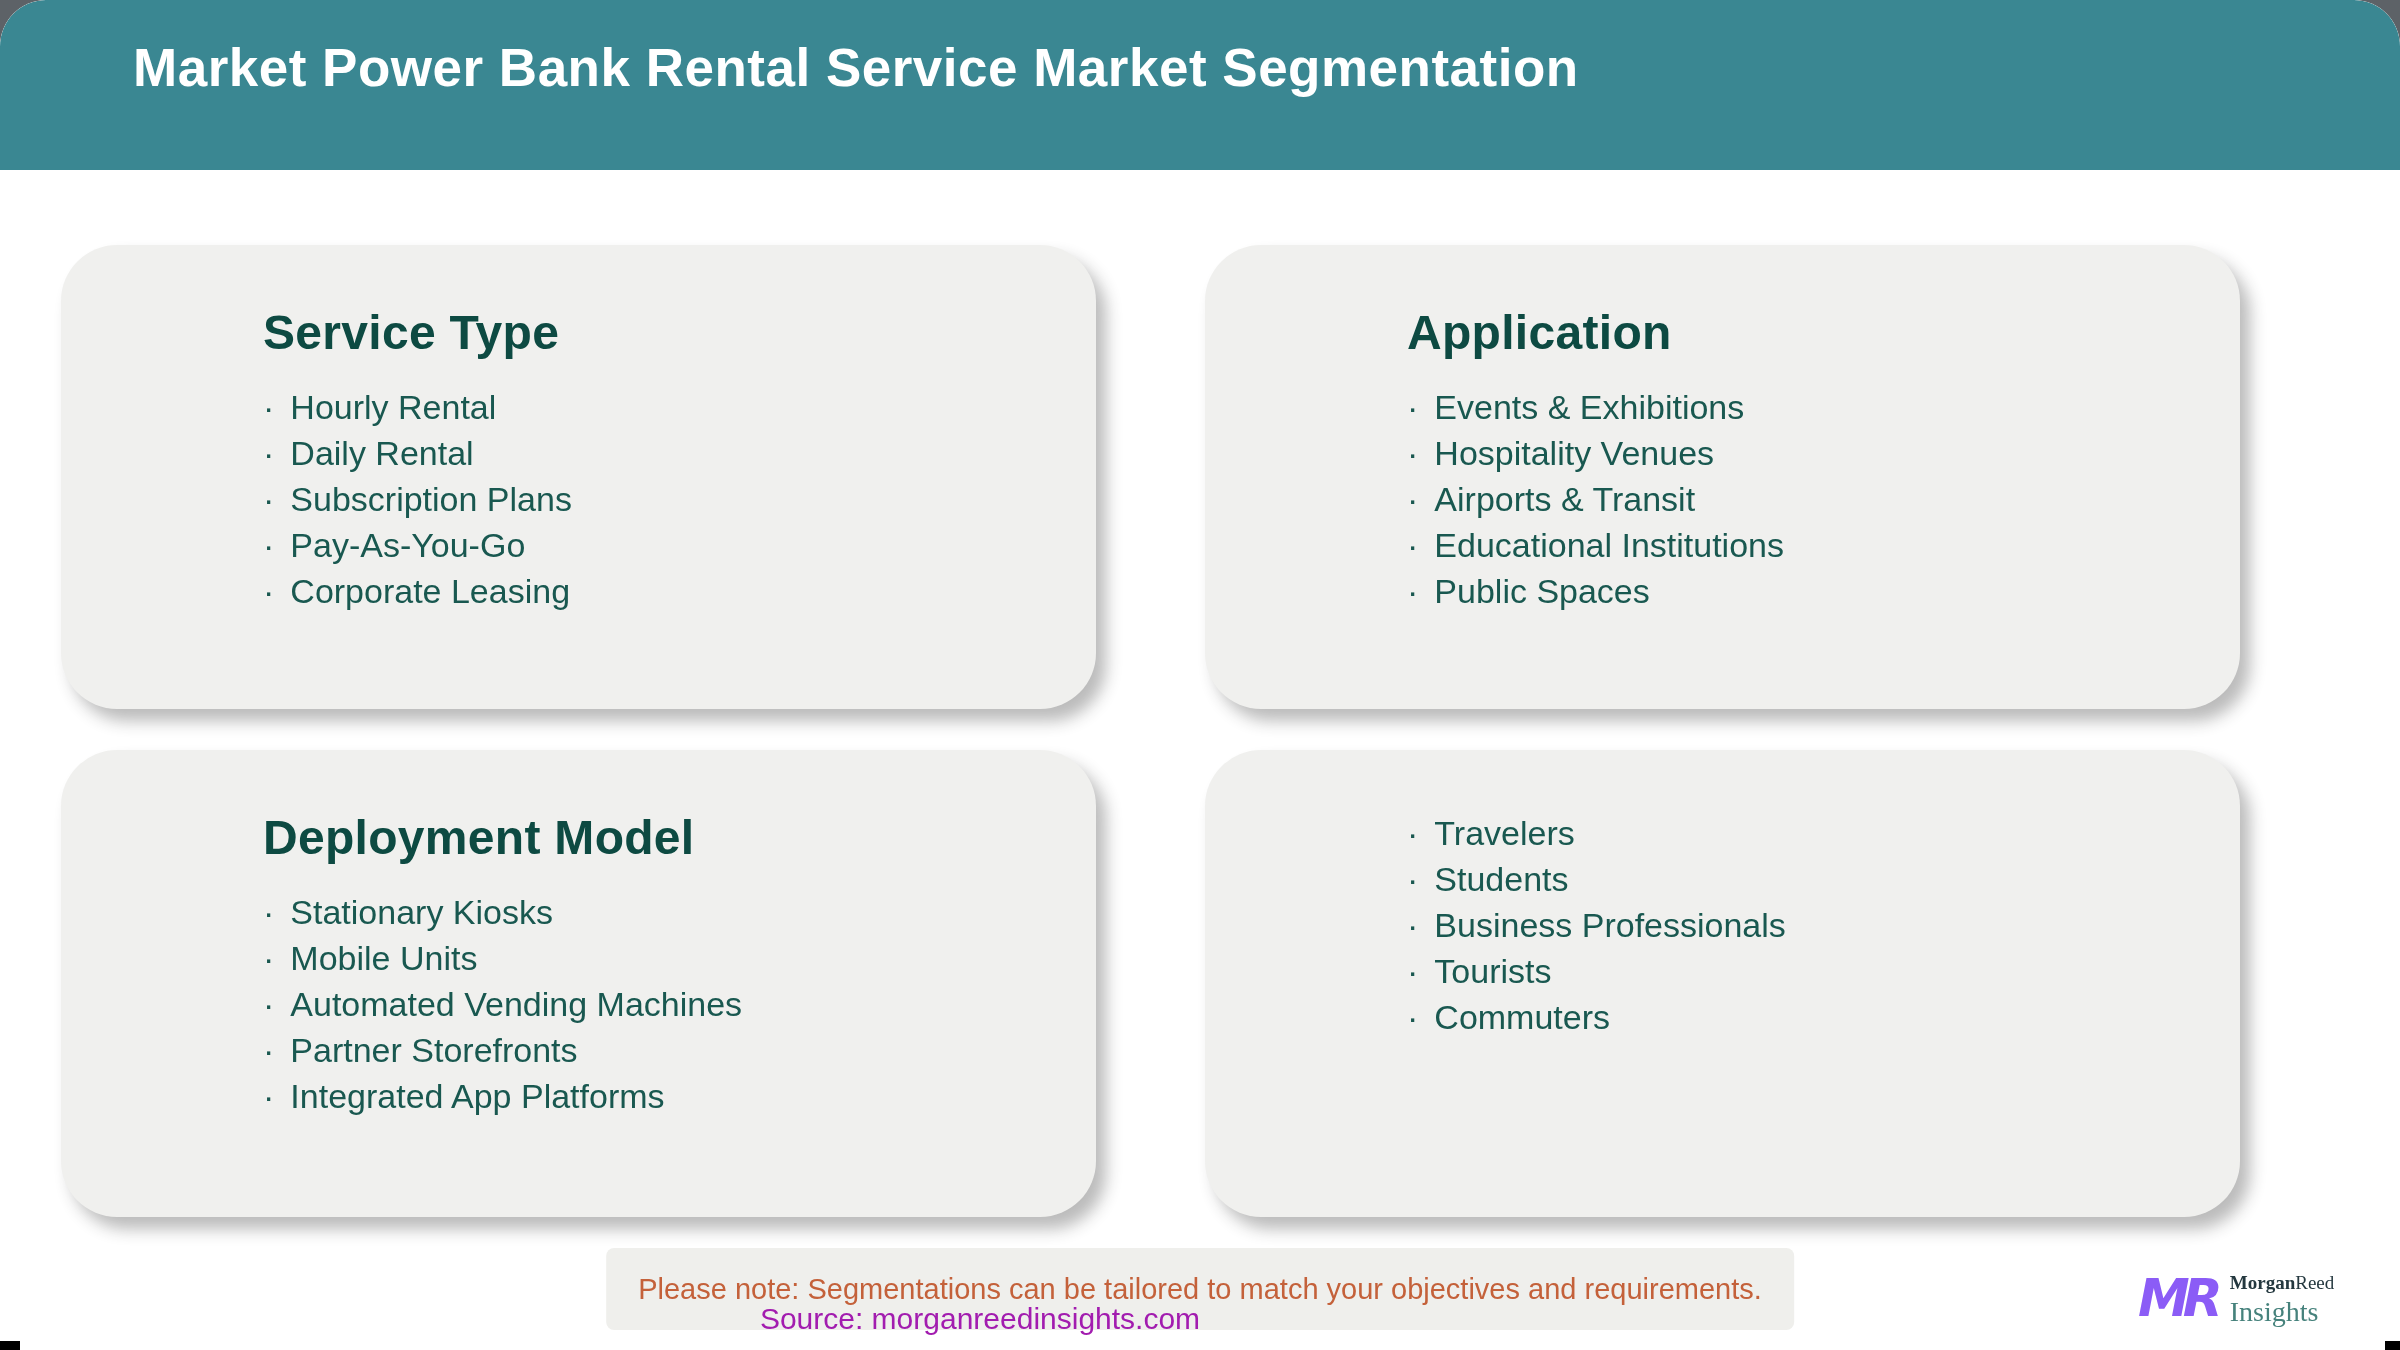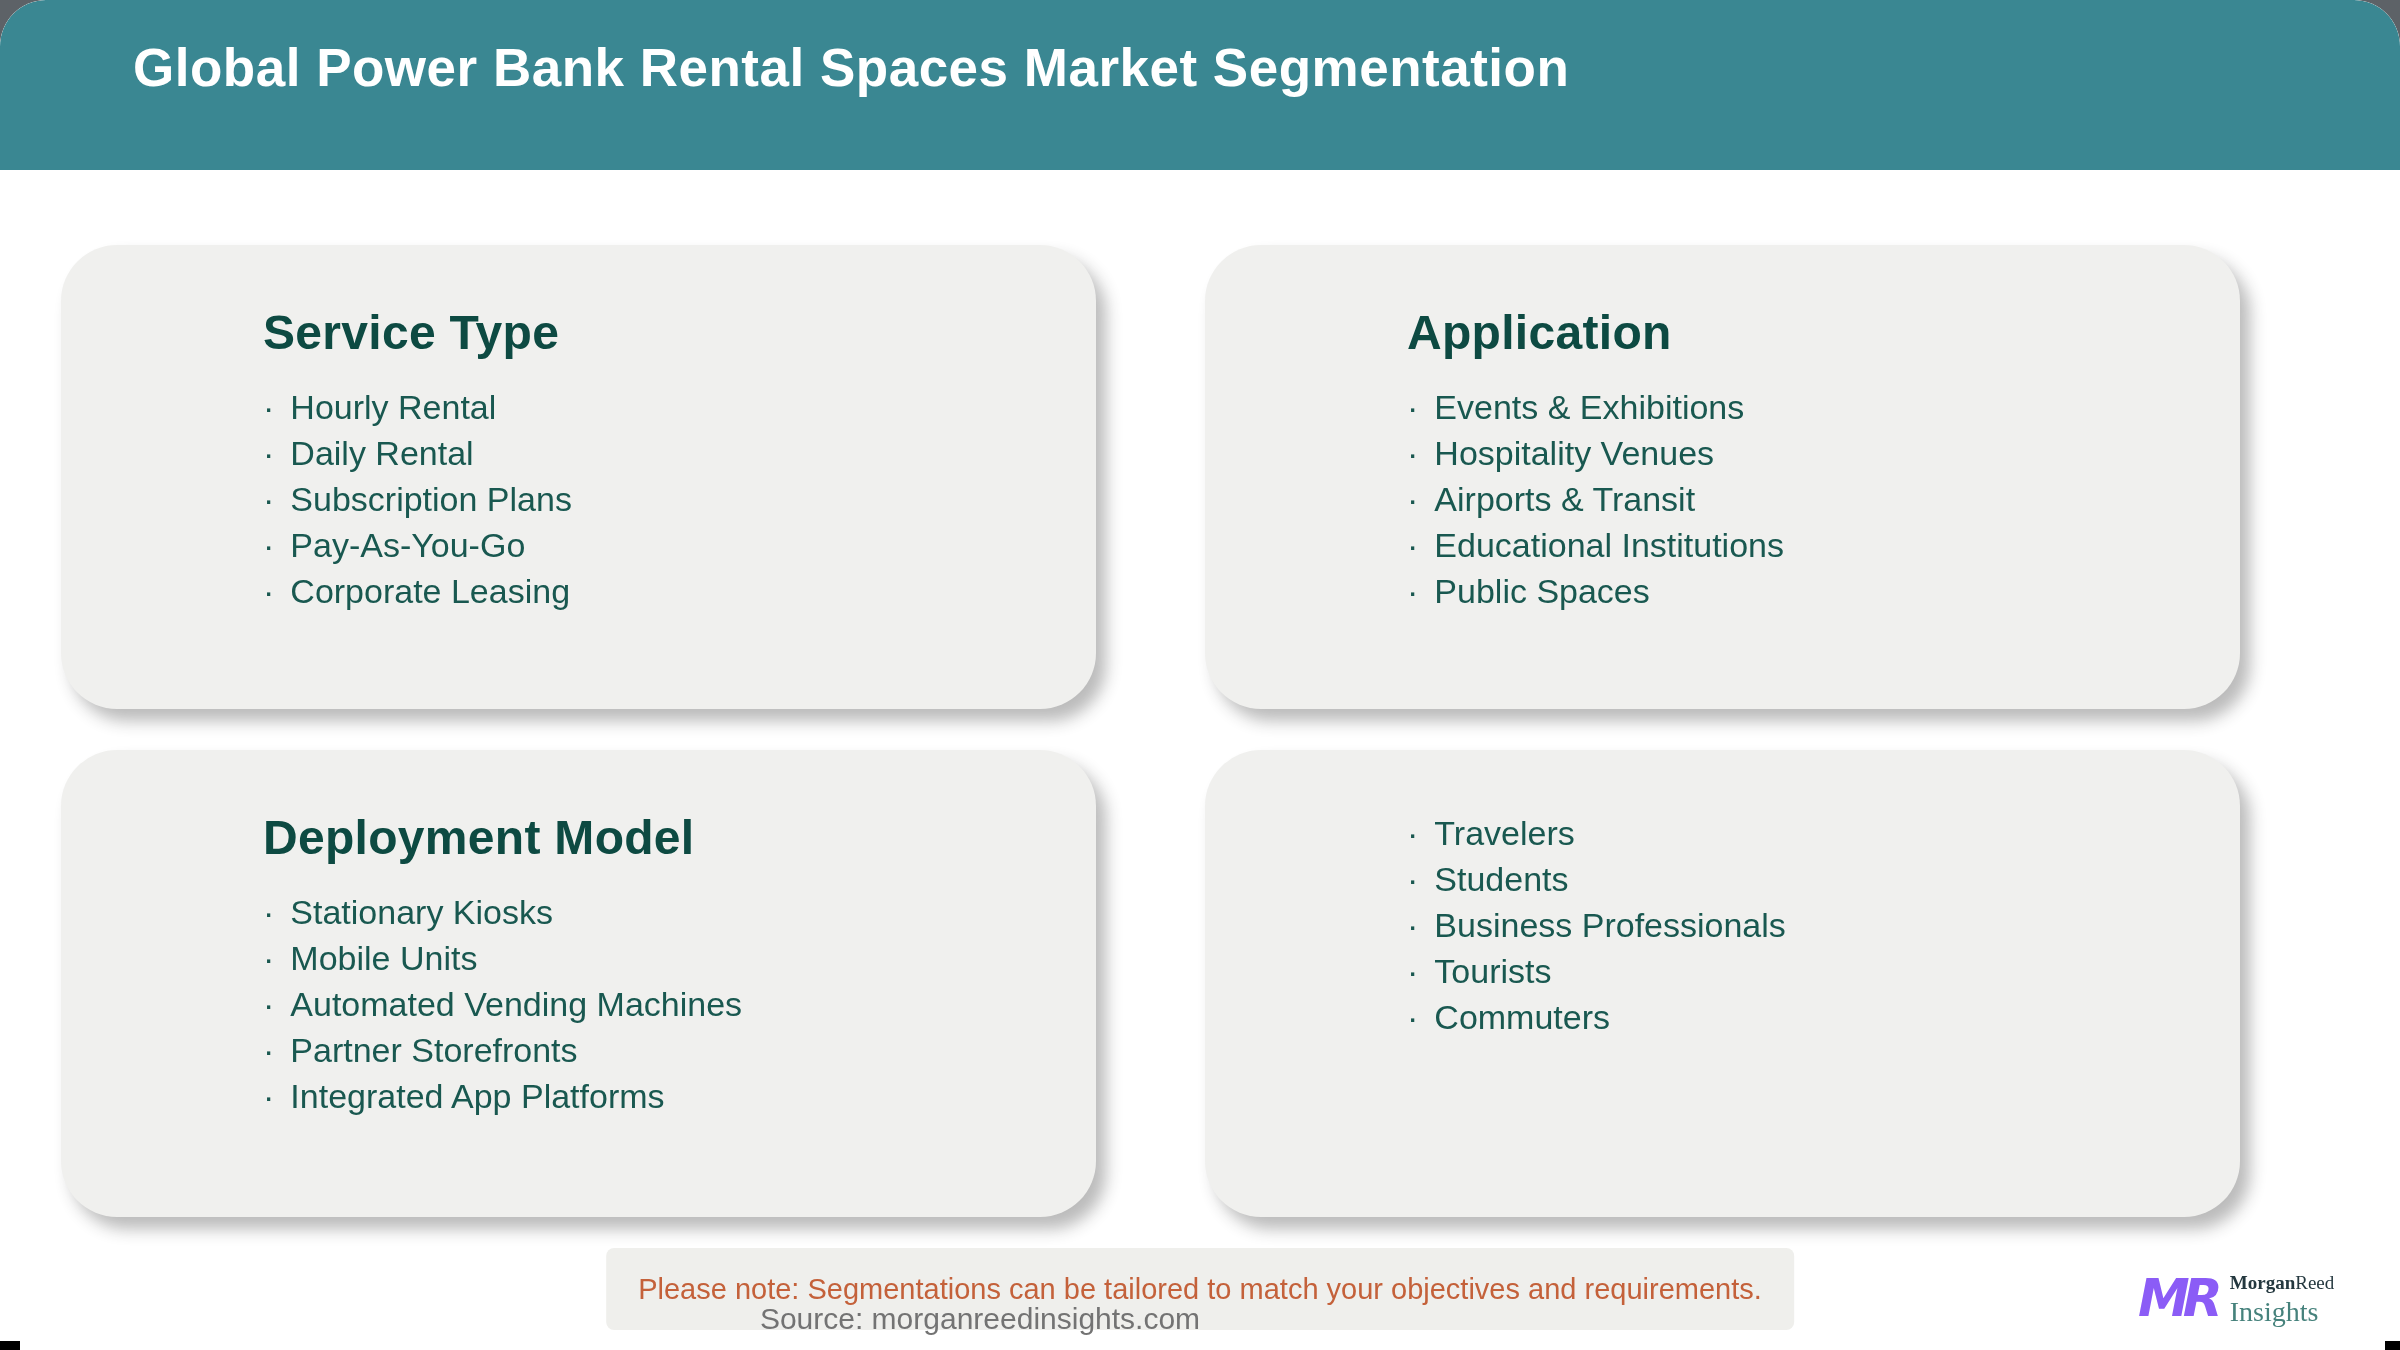--- a/index.html
+++ b/index.html
@@ -81,21 +81,21 @@
     color: #c4613a;
     white-space: nowrap;
   }
   .source-text {
     position: absolute;
     top: 1302px;
     left: 0;
     width: 1960px;
     text-align: center;
     font-size: 30px;
-    color: #737373;
+    color: #a21caf;
   }
   .logo {
     position: absolute;
     top: 1268px;
     left: 2138px;
     display: flex;
     align-items: center;
   }
   .monogram {
     font-family: "DejaVu Sans", sans-serif;
@@ -130,21 +130,21 @@
   }
   .corner-mark.left  { left: 0;  width: 20px; }
   .corner-mark.right { right: 0; width: 15px; }
 </style>
 </head>
 <body>
 
 <div class="page">
 
   <div class="header-bar">
-    <h1 class="page-title">Global Power Bank Rental Spaces Market Segmentation</h1>
+    <h1 class="page-title">Market Power Bank Rental Service Market Segmentation</h1>
   </div>
 
   <div class="card r1 c1">
     <h2>Service Type</h2>
     <ul>
       <li>Hourly Rental</li>
       <li>Daily Rental</li>
       <li>Subscription Plans</li>
       <li>Pay-As-You-Go</li>
       <li>Corporate Leasing</li>

